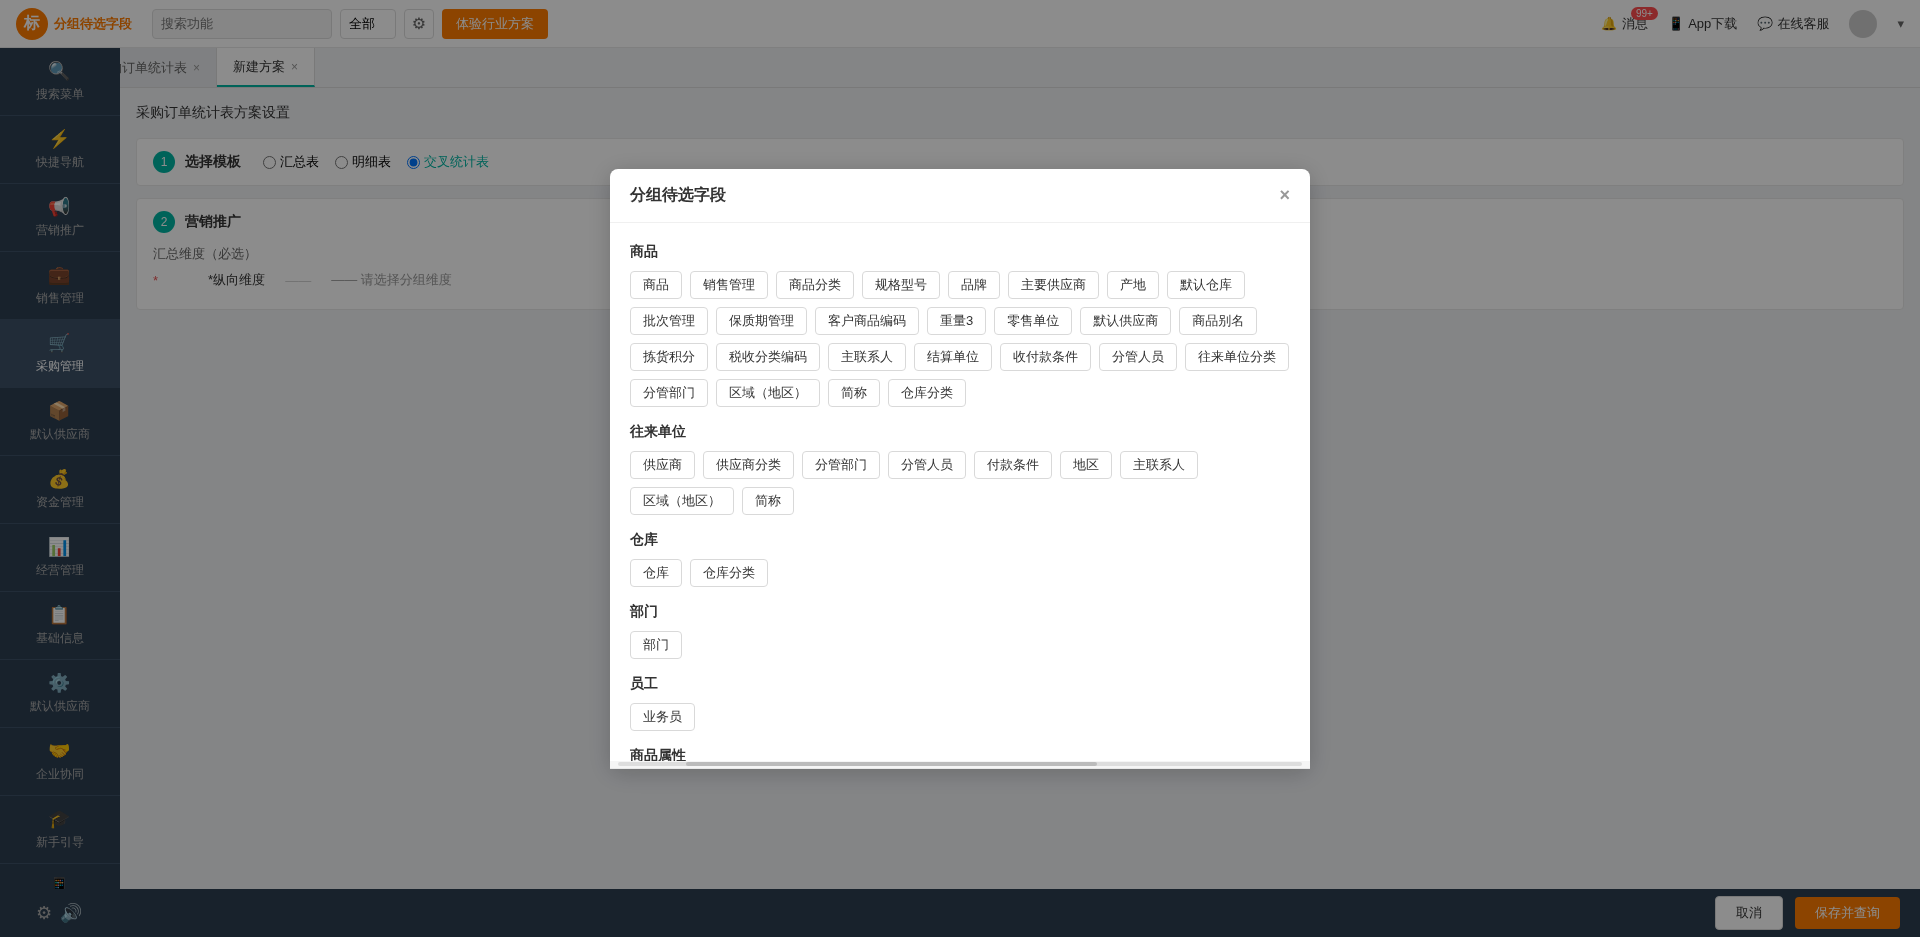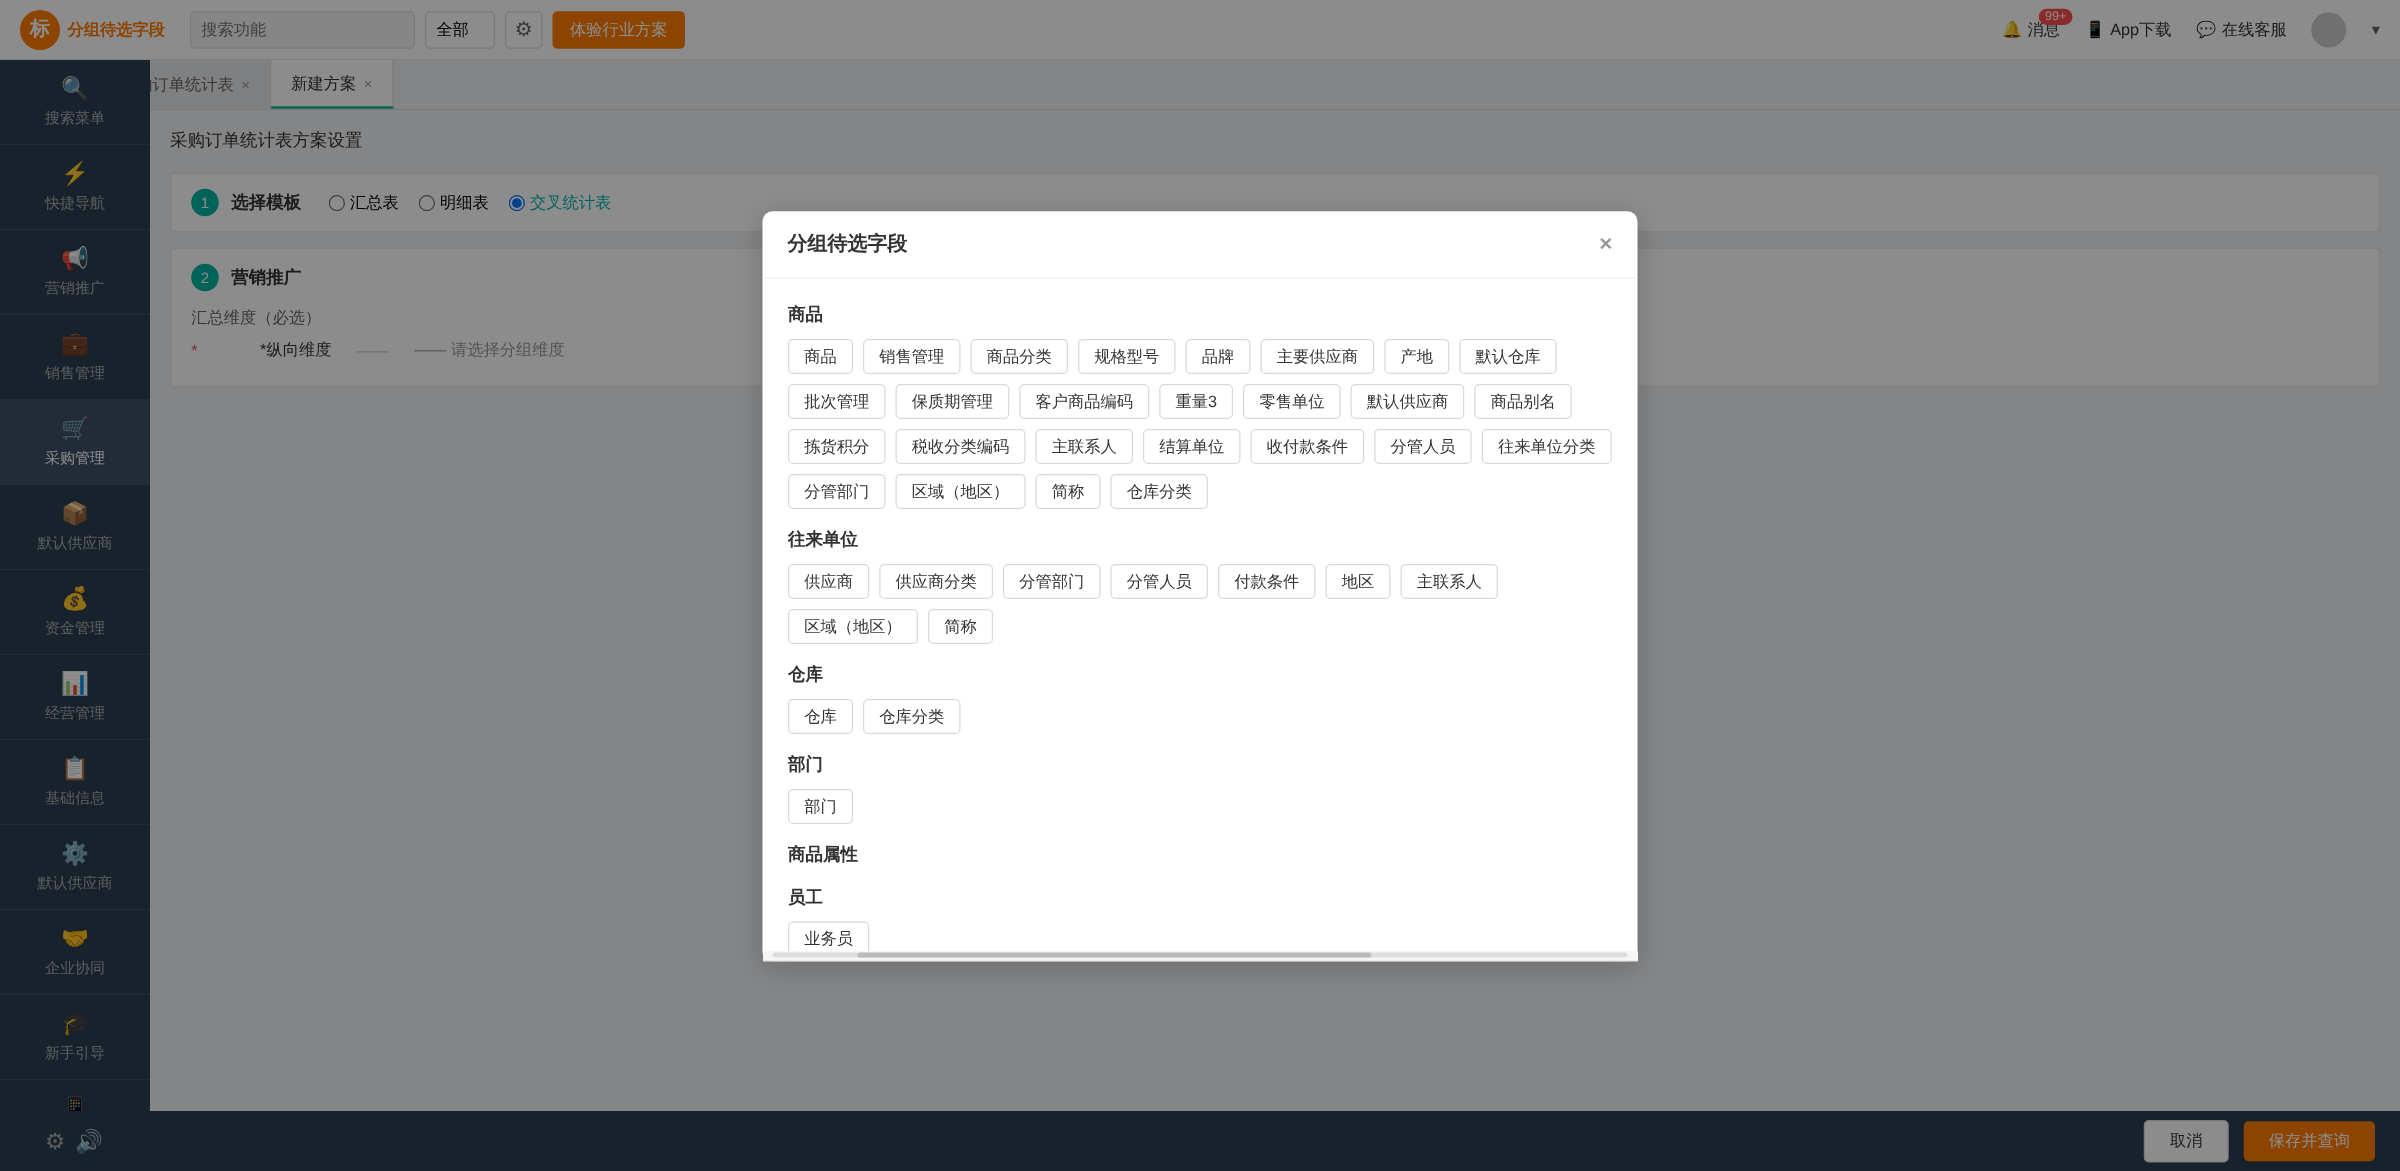--- a/index.html
+++ b/index.html
@@ -430,28 +430,28 @@
             <div class="field-chip">仓库分类</div>
           </div>
         </div>
         <div class="field-group">
           <div class="field-group-title">部门</div>
           <div class="field-chips">
             <div class="field-chip">部门</div>
           </div>
         </div>
         <div class="field-group">
-          <div class="field-group-title">商品属性</div>
-        </div>
-        <div class="field-group">
           <div class="field-group-title">员工</div>
           <div class="field-chips">
             <div class="field-chip">业务员</div>
           </div>
         </div>
+        <div class="field-group">
+          <div class="field-group-title">商品属性</div>
+        </div>
       </div>
     <div style="height:8px;background:#f5f5f5;border-bottom:1px solid #e8e8e8;display:flex;align-items:center;padding:0 8px;">
 
       <div style="height:4px;background:#ddd;width:100%;border-radius:2px;position:relative;">
         <div style="height:4px;background:#bbb;width:60%;border-radius:2px;position:absolute;left:10%;"></div>
       </div>
     </div>
   </div>
 </div>
 

